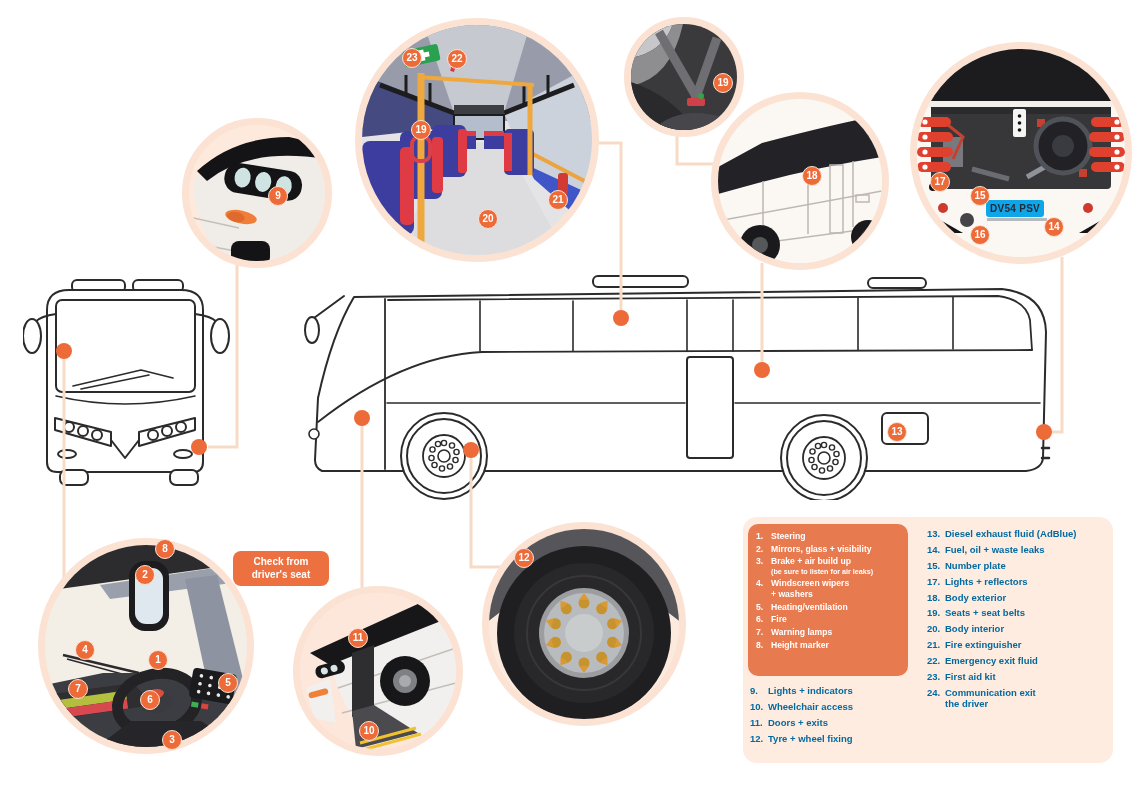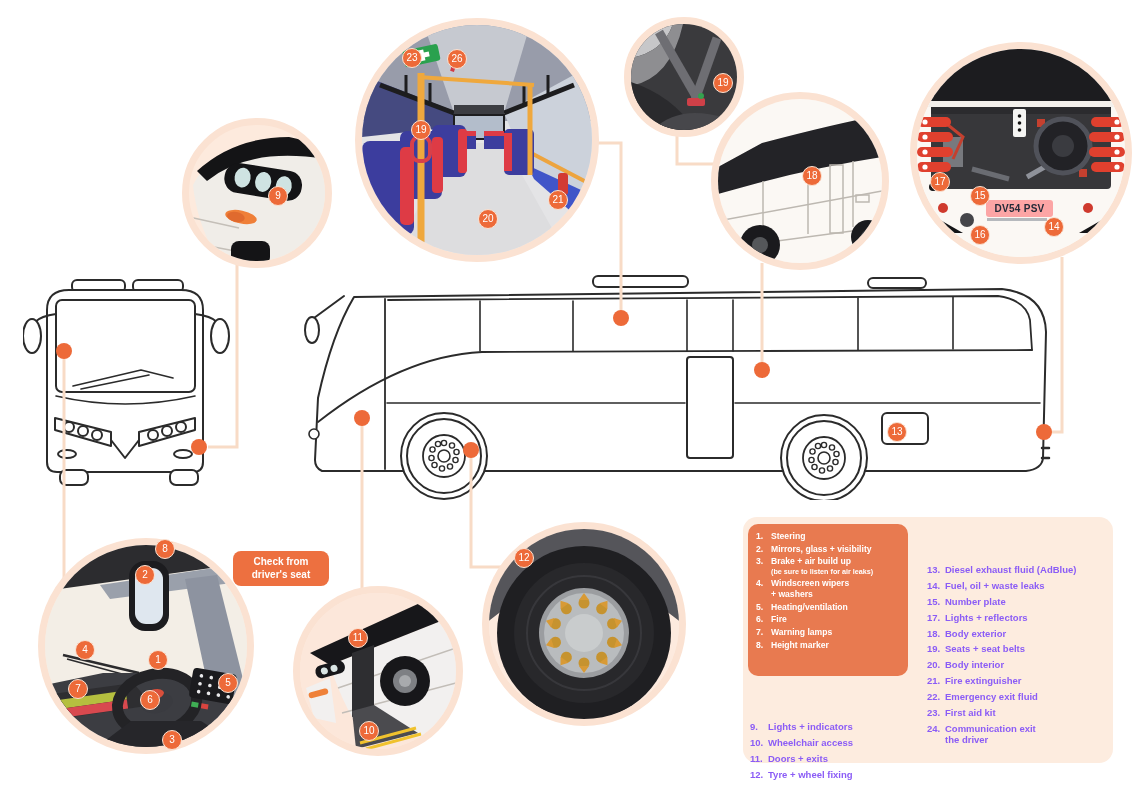--- a/index.html
+++ b/index.html
@@ -5,46 +5,46 @@
   html,body{margin:0;padding:0;background:#fff;}
   .canvas{position:relative;width:1140px;height:799px;background:#fff;overflow:hidden;
           font-family:"Liberation Sans",sans-serif;}
   .abs{position:absolute;}
   svg{display:block;}
   
   .dot{position:absolute;width:16px;height:16px;border-radius:50%;background:#ED6A39;
        transform:translate(-50%,-50%);z-index:30;}
   
   .marker{position:absolute;width:18px;height:18px;border-radius:50%;background:#ED6A39;
-          color:#fff;font-weight:normal;font-size:10px;display:flex;align-items:center;
+          color:#fff;font-weight:bold;font-size:10px;display:flex;align-items:center;
           justify-content:center;transform:translate(-50%,-50%);z-index:40;
           border:1.5px solid #FBE3D3;box-sizing:content-box;line-height:1;}
   
   .circle{position:absolute;border-radius:50%;border:7px solid #FBE2D2;overflow:hidden;
           box-sizing:border-box;z-index:20;background:#FDEADD;}
   .circle>svg{position:absolute;left:0;top:0;}
   
   .badge{position:absolute;left:233px;top:551px;width:88px;background:#ED7040;color:#fff;
          border-radius:8px;font-size:10px;font-weight:bold;text-align:center;
          padding:5px 4px;line-height:1.25;z-index:45;}
   
-  .plate{position:absolute;left:986px;top:200px;width:67px;height:17px;background:#fca5a5;
+  .plate{position:absolute;left:986px;top:200px;width:58px;height:17px;background:#0ea5e9;
          border-radius:3px;color:#232A38;font-weight:bold;font-size:10px;display:flex;
          align-items:center;justify-content:center;z-index:35;letter-spacing:.3px;}
   
   .legend{position:absolute;left:743px;top:517px;width:370px;height:246px;background:#FDECDF;
           border-radius:14px;z-index:15;}
   .legend-orange{position:absolute;left:5px;top:7px;width:160px;height:152px;background:#E87A50;
           border-radius:10px;color:#fff;padding:7px 8px 0 8px;box-sizing:border-box;}
   .li-row{display:flex;margin-bottom:2px;font-size:8.6px;font-weight:bold;line-height:1.25;}
   .li-row .num{width:15px;flex:none;}
   .li-row .lbl{flex:1;}
   .li-row .l2,.li-row .note{display:block;}
   .li-row .note{font-size:7.2px;}
-  .legend-dark{position:absolute;color:#8b5cf6;margin-top:36px;}
+  .legend-dark{position:absolute;color:#0369a1;}
   .legend-dark .li-row{font-size:9.5px;margin-bottom:4.5px;line-height:1.2;}
   .legend-dark .li-row .num{width:18px;}
   .sec{left:7px;top:168px;width:160px;}
   .ter{left:184px;top:11px;width:180px;}
 </style>
 </head>
 <body>
 
 <div class="canvas">
 
@@ -452,21 +452,21 @@
   <div class="marker" style="left:524px;top:558px;">12</div>
   <div class="marker" style="left:897px;top:432px;">13</div>
   <div class="marker" style="left:1054px;top:227px;">14</div>
   <div class="marker" style="left:980px;top:196px;">15</div>
   <div class="marker" style="left:980px;top:235px;">16</div>
   <div class="marker" style="left:940px;top:182px;">17</div>
   <div class="marker" style="left:812px;top:176px;">18</div>
   <div class="marker" style="left:723px;top:83px;">19</div>
   <div class="marker" style="left:488px;top:219px;">20</div>
   <div class="marker" style="left:558px;top:200px;">21</div>
-  <div class="marker" style="left:457px;top:59px;">26</div>
+  <div class="marker" style="left:457px;top:59px;">22</div>
   <div class="marker" style="left:412px;top:58px;">23</div>
   <div class="marker" style="left:421px;top:130px;">19</div>
 
   <div class="badge">
     <span>Check from</span><br>
     <span>driver's seat</span>
   </div>
 
   <div class="legend">
     <div class="legend-orange">

